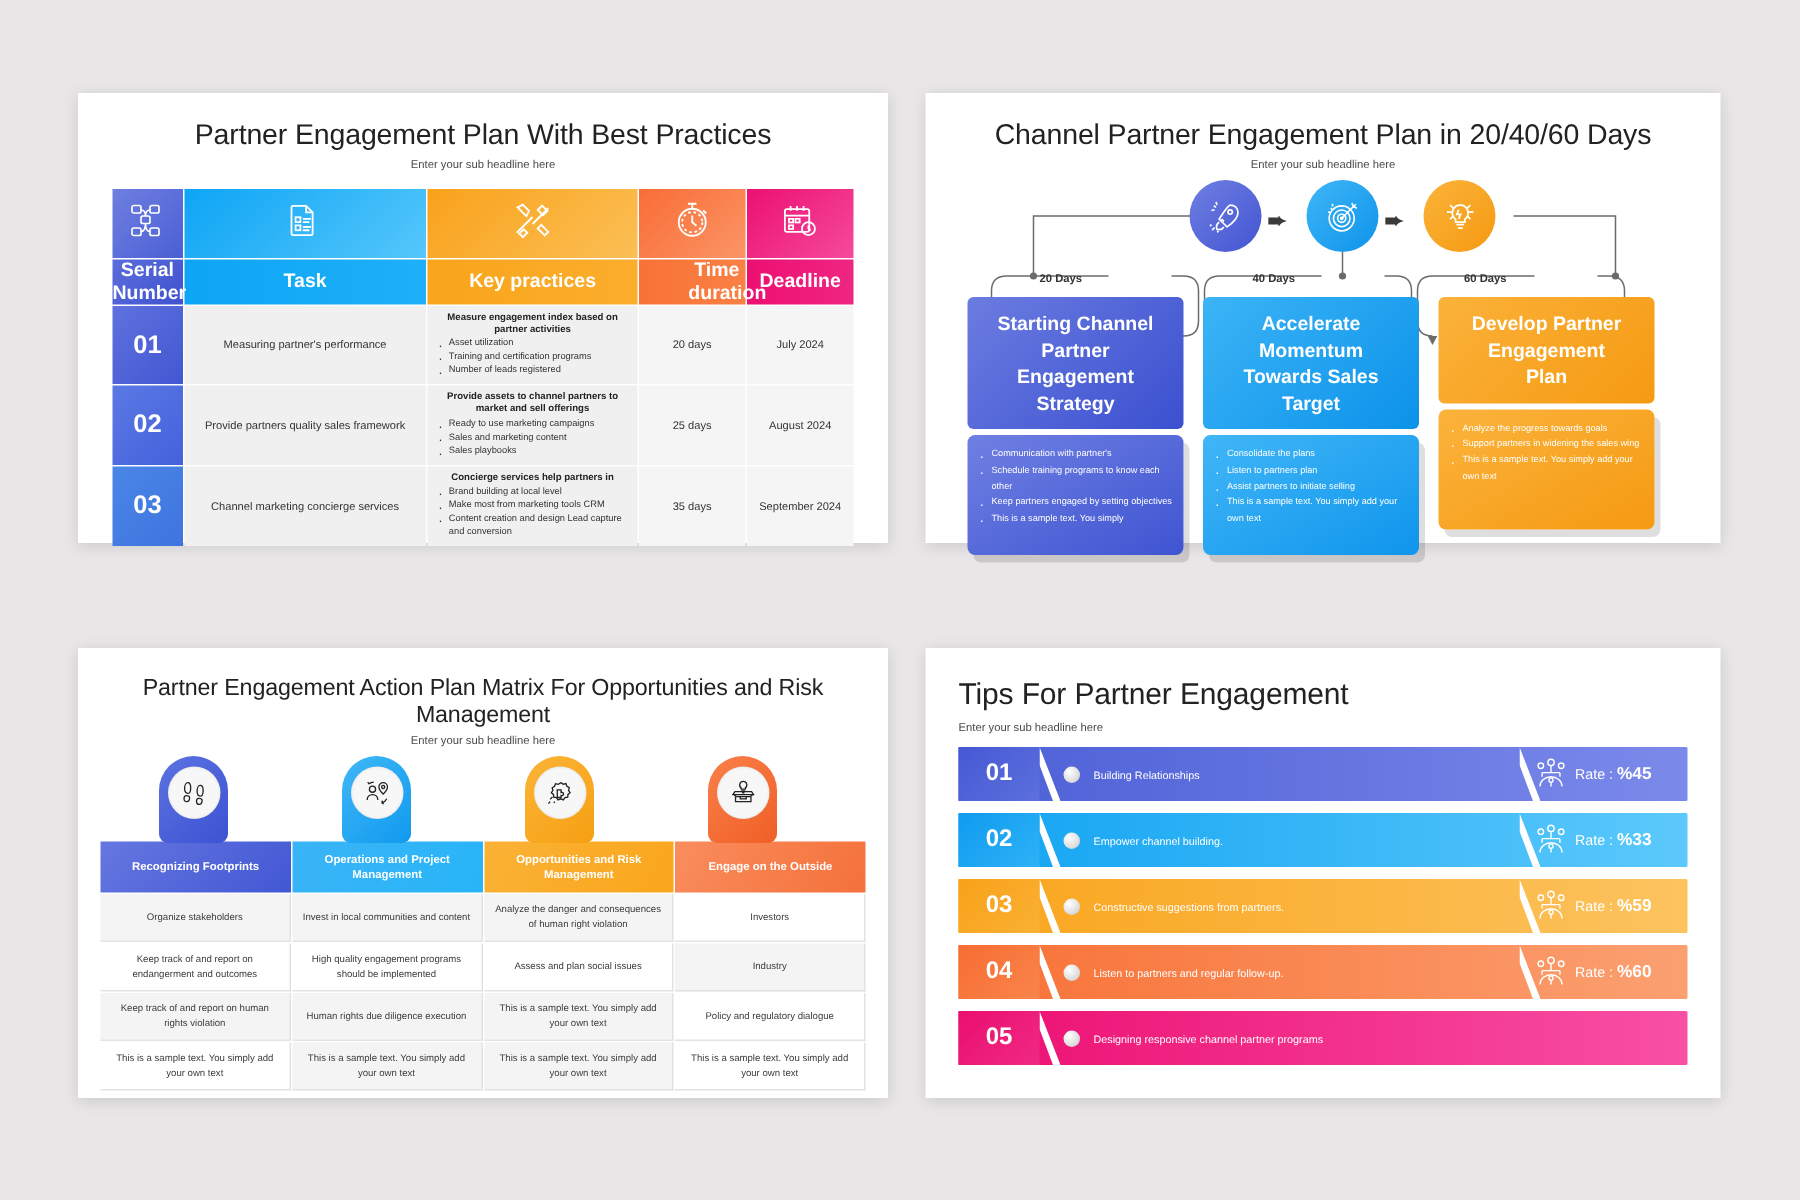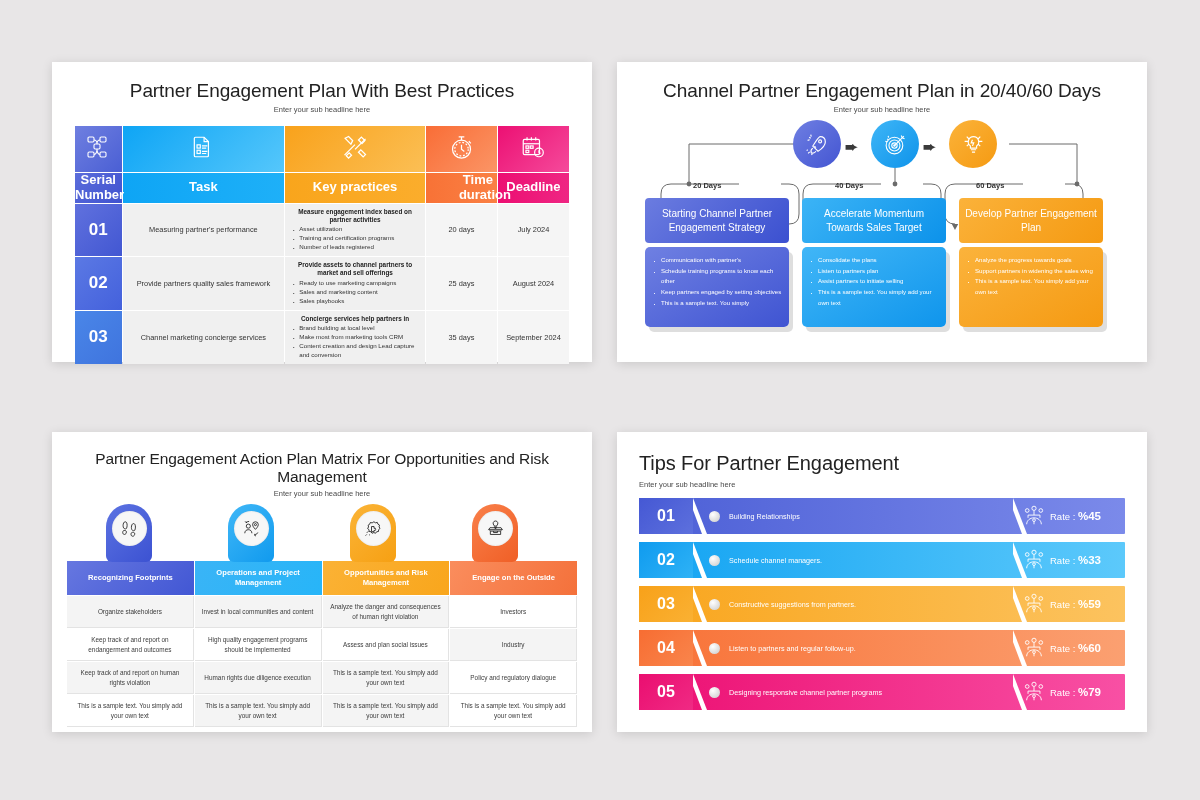--- a/index.html
+++ b/index.html
@@ -82,22 +82,22 @@
   .conn { position: absolute; left: 0; top: 0; width: 100%; height: 120px; pointer-events: none; }
   .daylabel { position: absolute; font-size: 7.5px; font-weight: bold; color: #333; top: 61px; }
   .daylabel.d1 { left: 62px; }
   .daylabel.d2 { left: 204px; }
   .daylabel.d3 { left: 345px; }
 
   .card { position: absolute; width: 144px; top: 78px; }
   .card.k1 { left: 14px; }
   .card.k2 { left: 171px; }
   .card.k3 { left: 328px; }
-  .card-hd { border-radius: 4px; color: #fff; font-size: 10px; font-weight: normal;
-             text-align: center; line-height: 1.35; padding: 9px 6px; }
+  .card-hd { border-radius: 4px; color: #fff; font-size: 13px; font-weight: bold;
+             text-align: center; line-height: 1.35; padding: 9px 20px; }
   .k1 .card-hd { background: linear-gradient(135deg,#6b7ce0,#3b50d0); }
   .k2 .card-hd { background: linear-gradient(135deg,#3cb4f6,#0c92ea); }
   .k3 .card-hd { background: linear-gradient(135deg,#fbb23a,#f59a12); }
   .card-bd { margin-top: 4px; border-radius: 5px; padding: 8px 7px 10px 7px;
              box-shadow: 4px 5px 0 rgba(0,0,0,0.13); min-height: 80px; }
   .k1 .card-bd { background: linear-gradient(150deg,#6f80e2,#3f54d2); }
   .k2 .card-bd { background: linear-gradient(150deg,#41b6f7,#0f95ec); }
   .k3 .card-bd { background: linear-gradient(150deg,#fbb33c,#f59a12); }
   .card-bd ul { list-style: none; }
   .card-bd li { color: #fff; font-size: 6.1px; line-height: 1.75; padding-left: 9px;
@@ -523,21 +523,21 @@
           </div>
         </div>
 
         <div class="tip t2">
           <div class="tnum">02</div>
           <div class="tmid">
             <svg class="notch" viewBox="0 0 14 36" preserveAspectRatio="none">
               <path d="M0 0 L14 36 L9 36 L0 12 Z" fill="#ffffff"></path>
             </svg>
             <div class="dot"></div>
-            <div class="tlabel">Schedule channel managers.</div>
+            <div class="tlabel">Empower channel building.</div>
           </div>
           <div class="trate">
             <svg class="notch" viewBox="0 0 14 36" preserveAspectRatio="none">
               <path d="M0 0 L14 36 L9 36 L0 12 Z" fill="#ffffff"></path>
             </svg>
             <svg width="22" height="22" viewBox="0 0 24 24" fill="none" stroke="#fff" stroke-width="1">
               <circle cx="12" cy="3.6" r="2.3"></circle>
                 <circle cx="4.6" cy="6" r="2"></circle>
                 <circle cx="19.4" cy="6" r="2"></circle>
               <path d="M12 6v5M12 11H5.5M12 11h6.5M5.5 11v3M18.5 11v3"></path>
@@ -603,34 +603,19 @@
 
         <div class="tip t5">
           <div class="tnum">05</div>
           <div class="tmid">
             <svg class="notch" viewBox="0 0 14 36" preserveAspectRatio="none">
               <path d="M0 0 L14 36 L9 36 L0 12 Z" fill="#ffffff"></path>
             </svg>
             <div class="dot"></div>
             <div class="tlabel">Designing responsive channel partner programs</div>
           </div>
-          <div class="trate">
-            <svg class="notch" viewBox="0 0 14 36" preserveAspectRatio="none">
-              <path d="M0 0 L14 36 L9 36 L0 12 Z" fill="#ffffff"></path>
-            </svg>
-            <svg width="22" height="22" viewBox="0 0 24 24" fill="none" stroke="#fff" stroke-width="1">
-              <circle cx="12" cy="3.6" r="2.3"></circle>
-                <circle cx="4.6" cy="6" r="2"></circle>
-                <circle cx="19.4" cy="6" r="2"></circle>
-              <path d="M12 6v5M12 11H5.5M12 11h6.5M5.5 11v3M18.5 11v3"></path>
-              <path d="M4 21c0-4 3.6-7 8-7s8 3 8 7"></path>
-              <circle cx="12" cy="16.5" r="1.5"></circle>
-                <path d="M12 18v3"></path>
-            </svg>
-            <div class="rtxt"><span>Rate : </span><b>%79</b></div>
-          </div>
         </div>
 
       </div>
     </div>
   </div>
 
 </div>
 
 </body></html>

